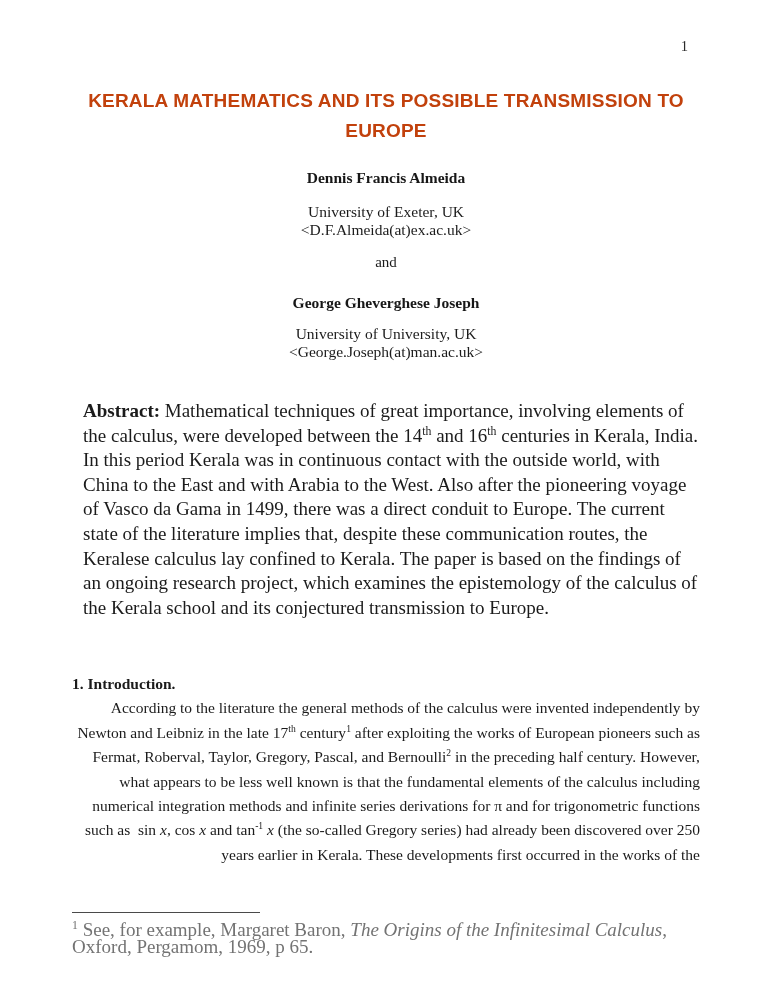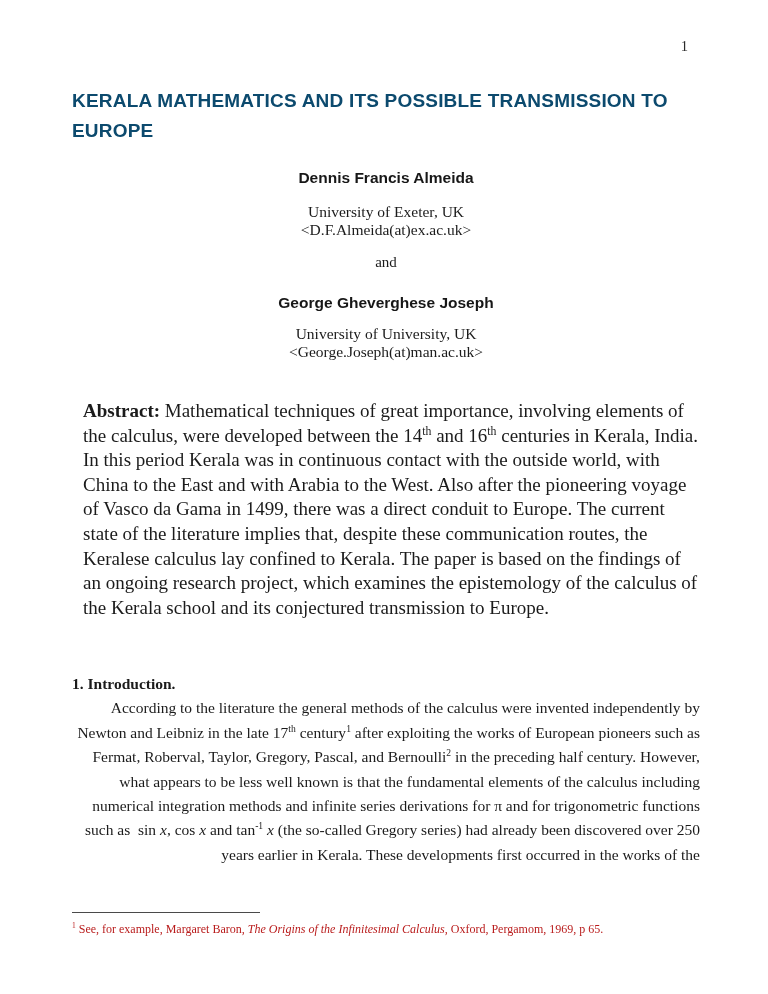--- a/index.html
+++ b/index.html
@@ -20,32 +20,32 @@
   }
   .page-number {
     text-align: right;
     font-size: 14.5px;
     line-height: 16px;
     padding-right: 12px;
     color: #2a2a2a;
   }
   .doc-title {
     margin-top: 32px;
-    text-align: left;
+    text-align: center;
     font-family: "Liberation Sans", sans-serif;
     font-weight: bold;
     font-size: 19px;
     line-height: 30px;
-    color: #0c4a6e;
+    color: #c2410c;
     letter-spacing: 0.2px;
   }
   .author-block { text-align: center; }
   .author-name {
     margin-top: 22px;
-    font-family: Liberation Sans, sans-serif;
+    font-family: Liberation Serif, serif;
     font-weight: bold;
     font-size: 15.5px;
     line-height: 19px;
     color: #171717;
   }
   .author-name.second { }
   .affiliation {
     margin-top: 16px;
     font-weight: normal;
     font-size: 15.5px;
@@ -82,23 +82,23 @@
   }
   .footnote-separator {
     margin-top: 45px;
     width: 188px;
     border: none;
     border-top: 1.5px solid #4a4a4a;
     margin-left: 0;
   }
   .footnote {
     margin-top: 5px;
-    font-size: 12px;
+    font-size: 19px;
     line-height: 17px;
-    color: #b91c1c;
+    color: #737373;
   }
   sup {
     font-size: 0.62em;
     line-height: 0;
     vertical-align: super;
   }
   .seg-i { font-style: italic; }
   .seg-b { font-weight: bold; }
 </style>
 </head>

